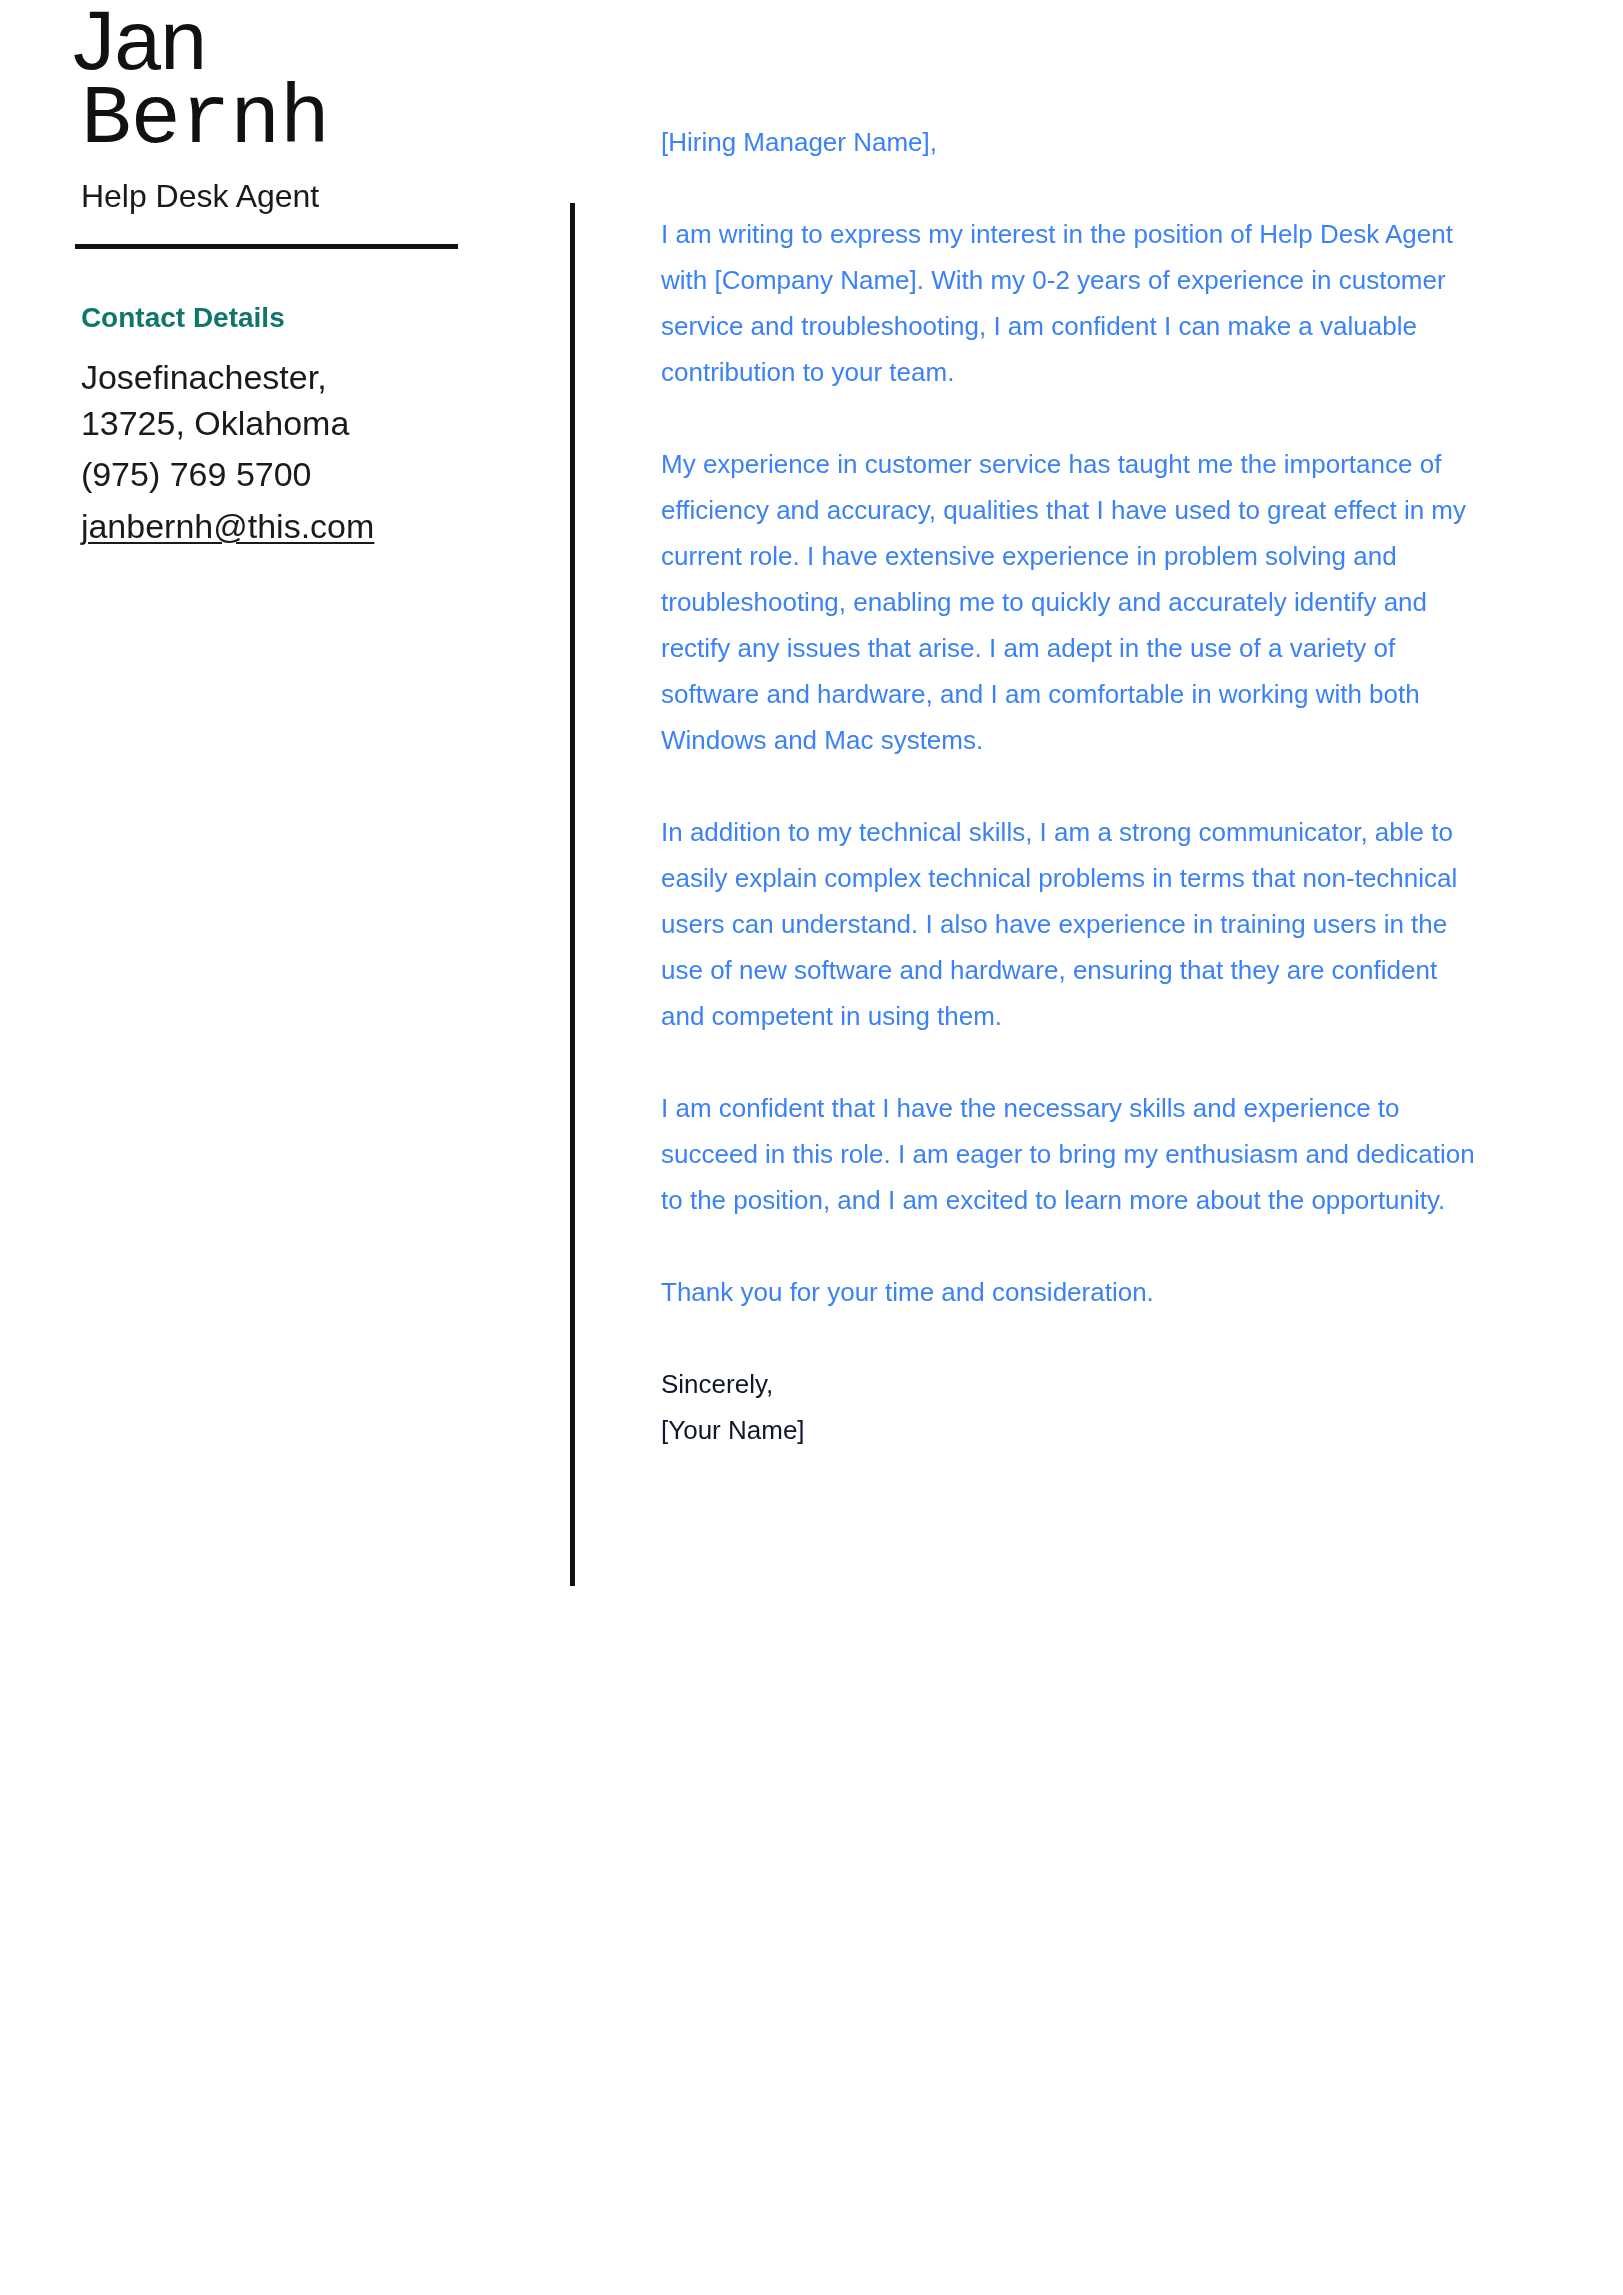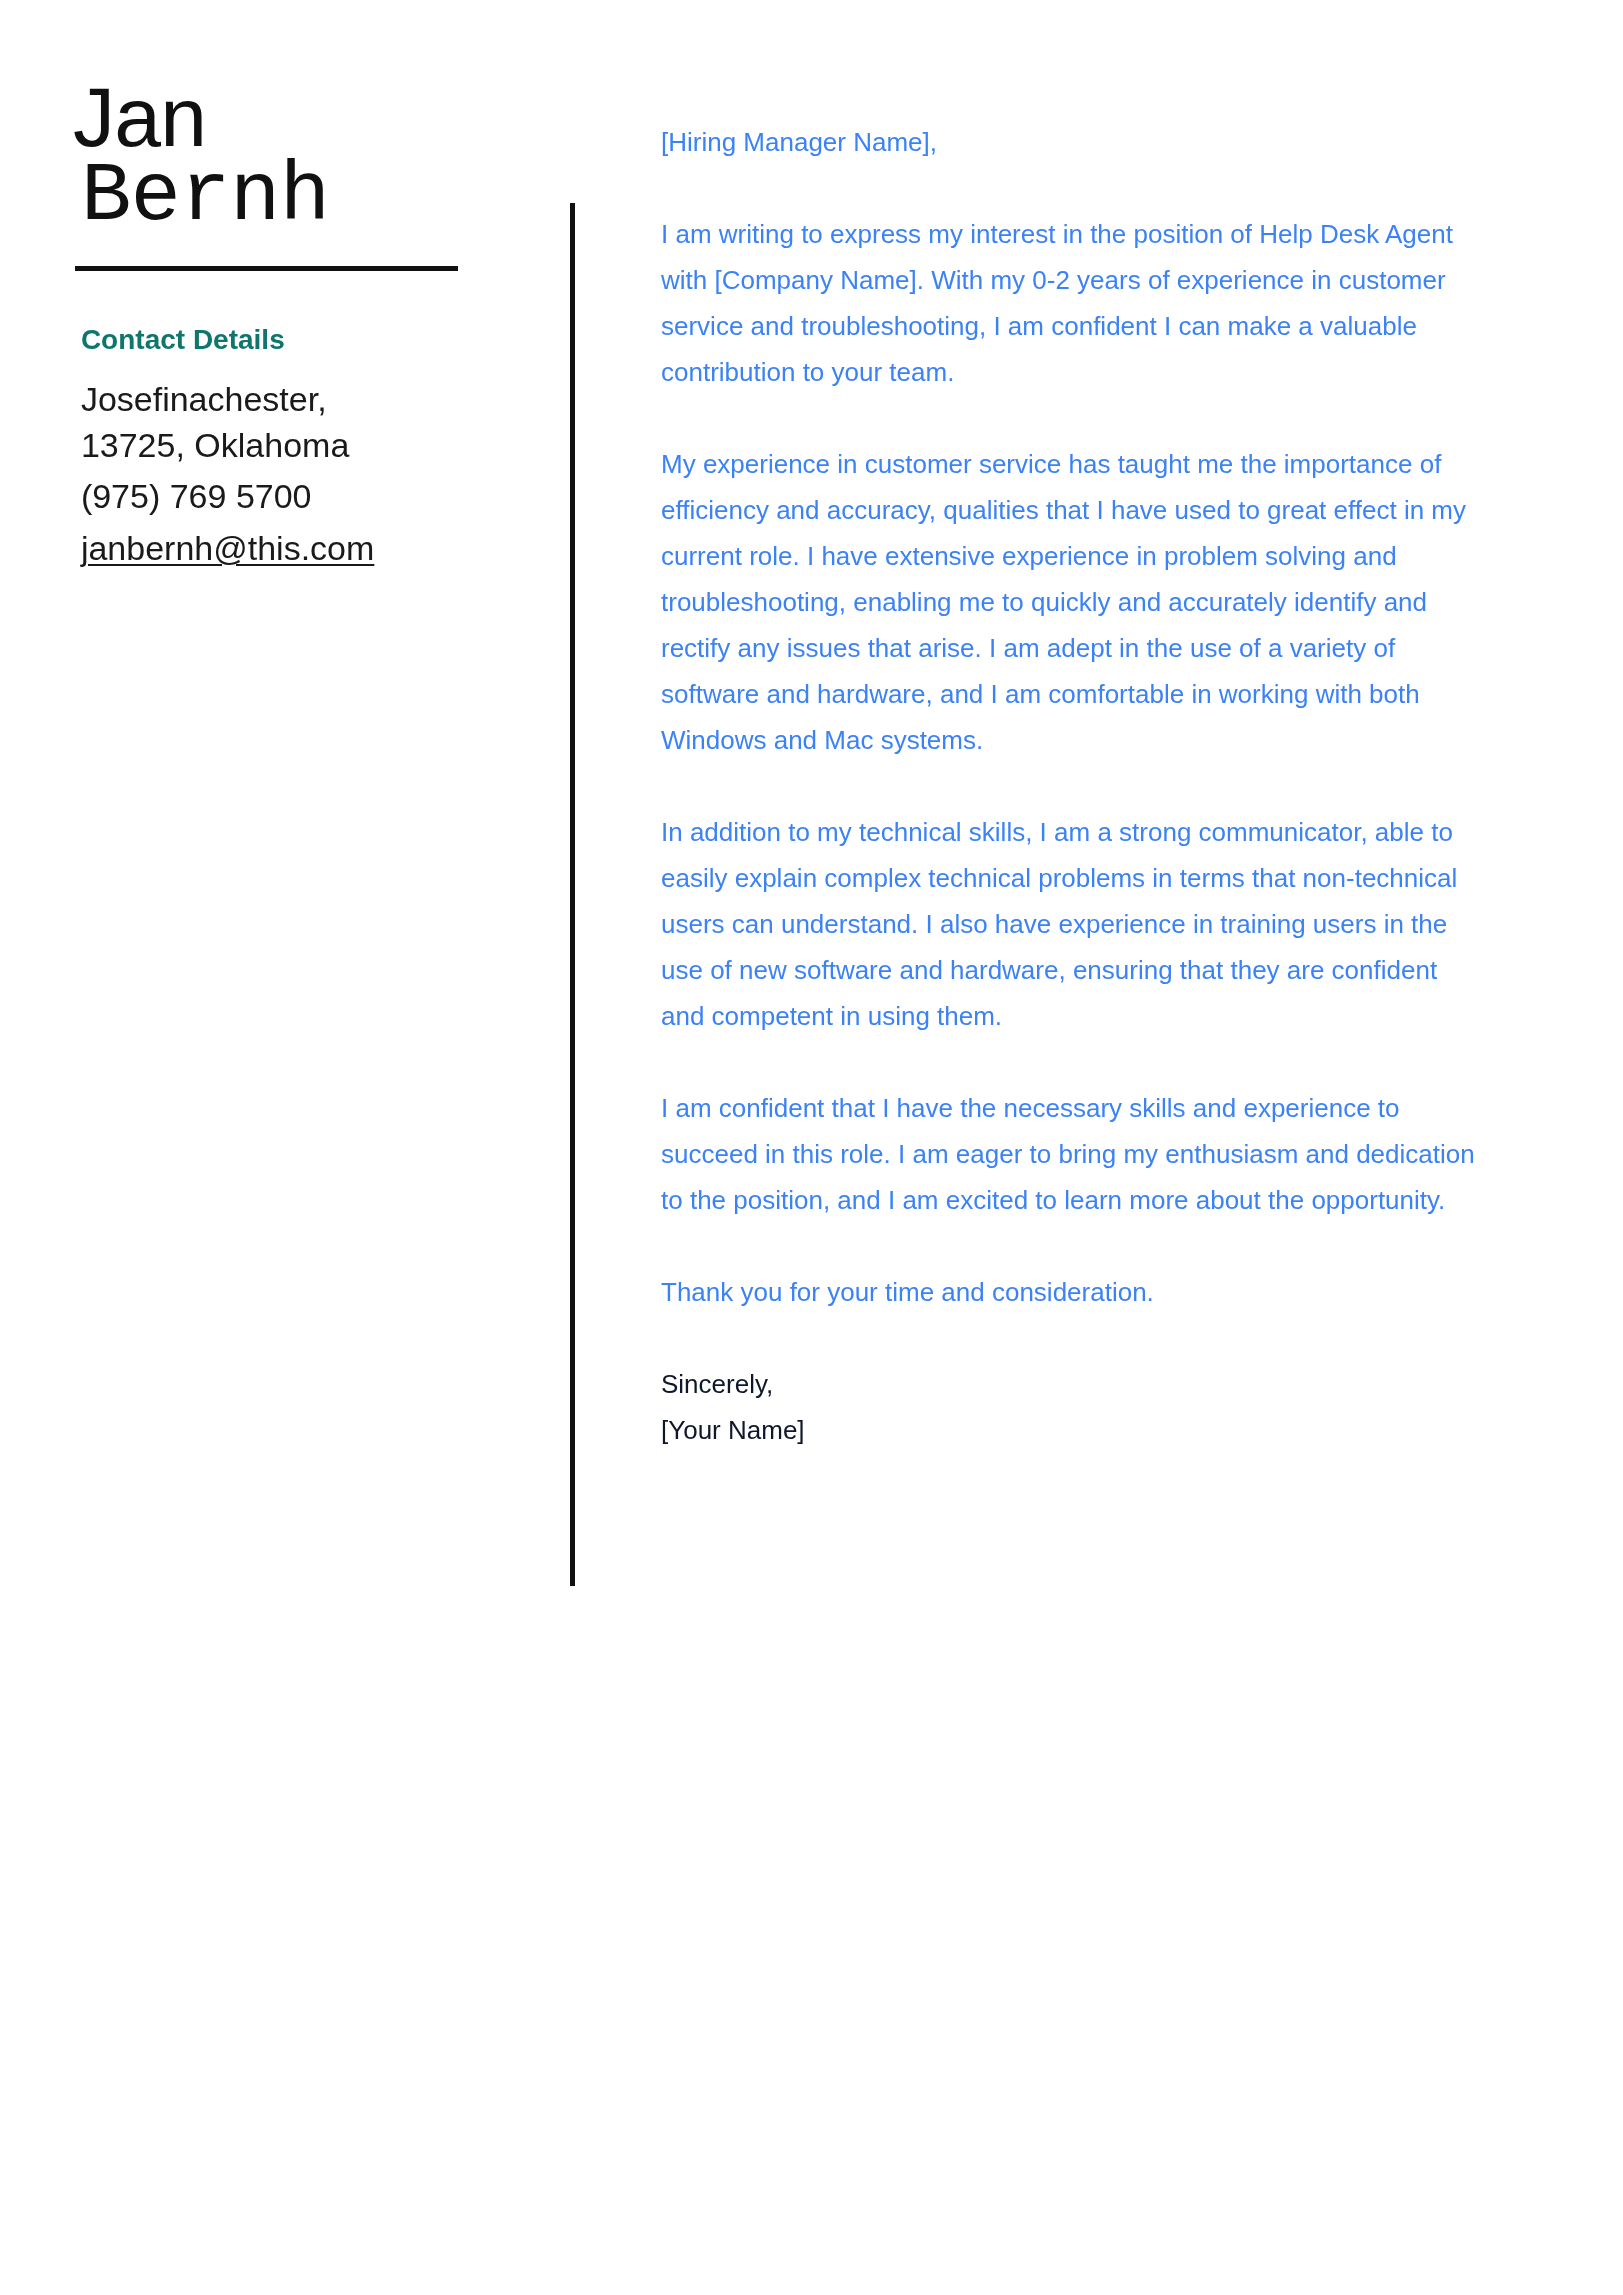--- a/index.html
+++ b/index.html
@@ -18,21 +18,20 @@
   }
 
   
   .sidebar {
     position: absolute;
     left: 73px;
     top: 0;
     width: 406px;
   }
   .name-block {
-    margin-top: 77px;
   }
   .name-line {
     font-size: 84px;
     line-height: 80px;
     font-weight: 400;
     letter-spacing: -0.7px;
     color: #111111;
     white-space: nowrap;
   }
   .name-line.first {
@@ -129,20 +128,21 @@
 
 <div class="page">
 
   <div class="sidebar">
 
     <div class="name-block">
       <div class="name-line first">Jan</div>
       <div class="name-line second">Bernh</div>
     </div>
 
+    <div class="job-title">Help Desk Agent</div>
 
     <div class="rule"></div>
 
     <div class="contact-heading">Contact Details</div>
 
     <div class="contact-list">
       <div class="contact-item">Josefinachester, 13725, Oklahoma</div>
       <div class="contact-item">(975) 769 5700</div>
       <div class="contact-item email">janbernh@this.com</div>
     </div>

